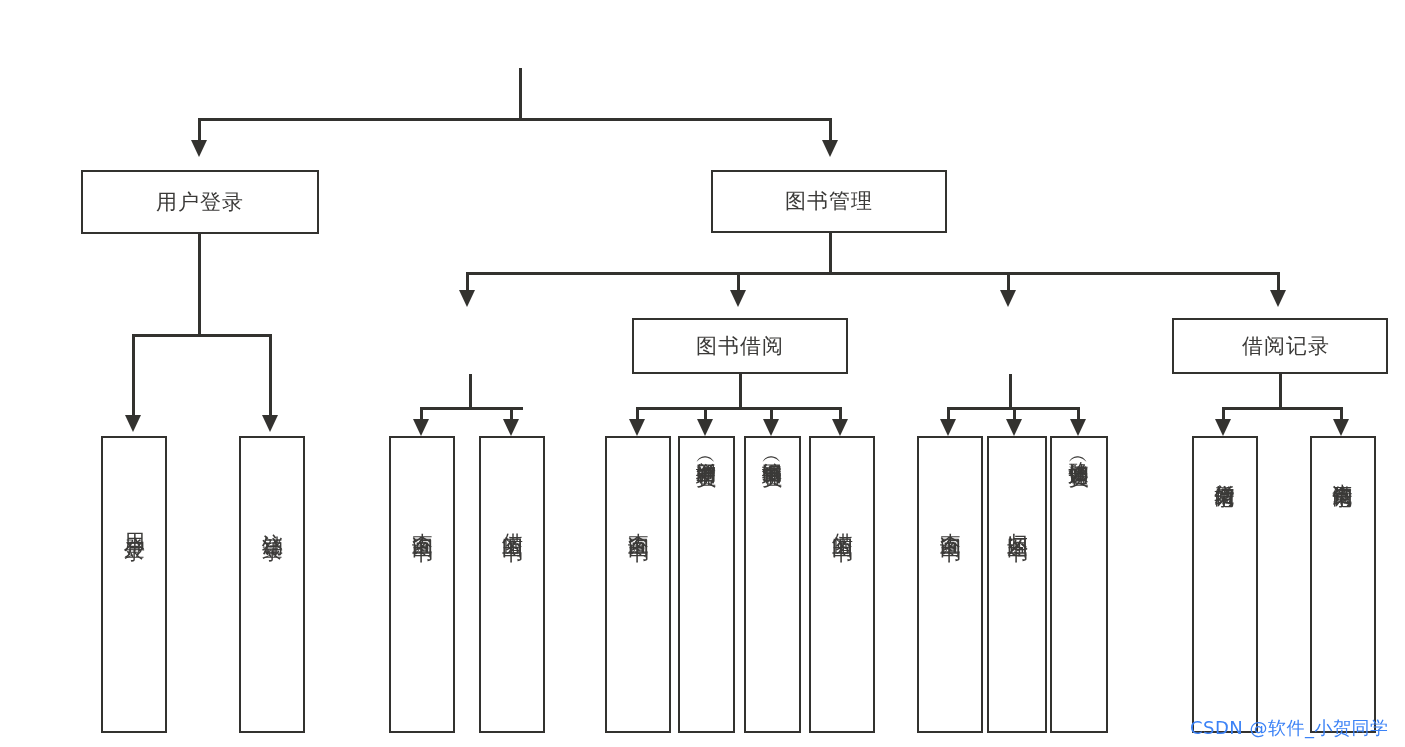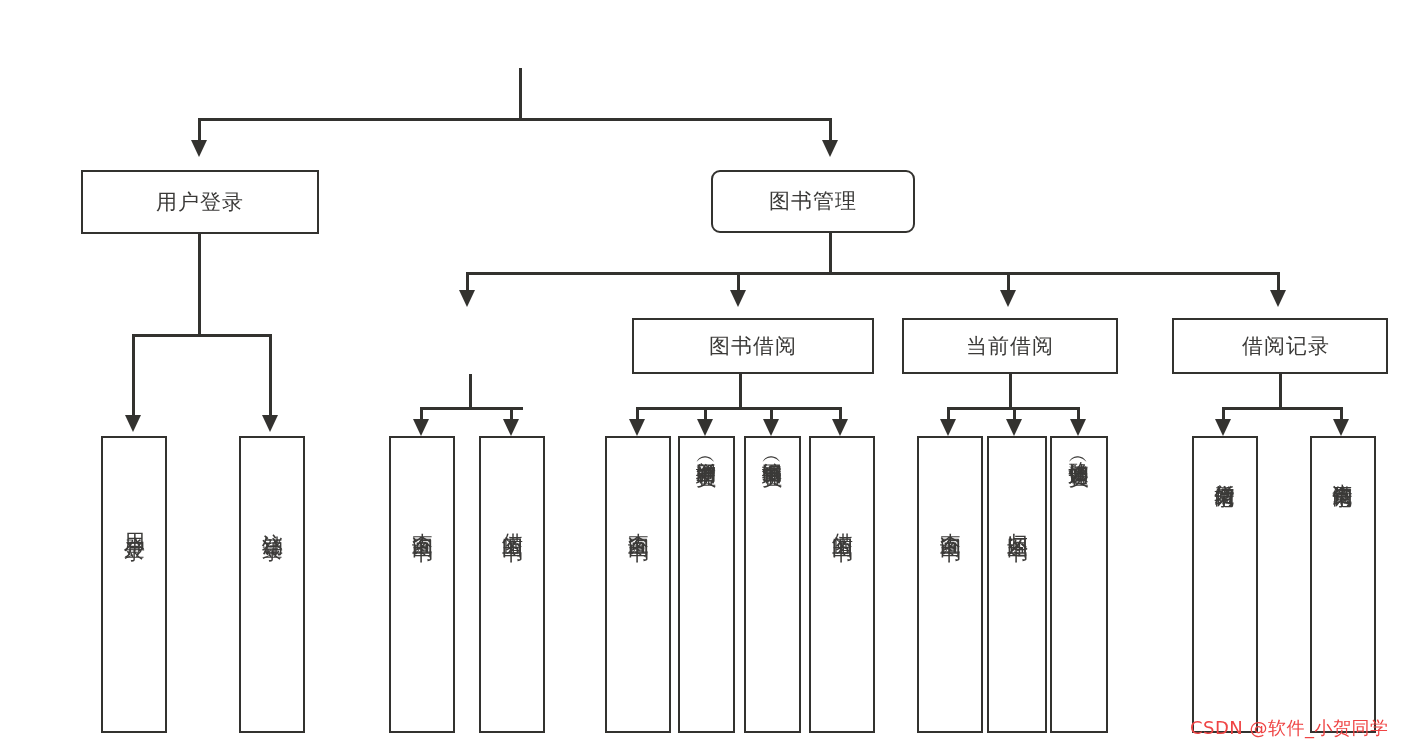--- a/index.html
+++ b/index.html
@@ -48,21 +48,21 @@
     position:absolute;
     width:0;height:0;
     border-left:8px solid transparent;
     border-right:8px solid transparent;
     border-top:17px solid #33322f;
   }
 
   .wm{
     position:absolute;
     font-size:18px;
-    color:#ef4444;
+    color:#3b82f6;
     white-space:nowrap;
     letter-spacing:0.5px;
   }
 </style>
 </head>
 <body>
 
 <div id="canvas">
 
 
@@ -73,21 +73,21 @@
   <div class="ln v" style="left:198px;top:118px;height:24px;"></div>
   <div class="arrow" style="left:191px;top:140px;"></div>
 
   <div class="ln v" style="left:829px;top:118px;height:24px;"></div>
   <div class="arrow" style="left:822px;top:140px;"></div>
 
   <div class="node" style="left:81px;top:170px;width:238px;height:64px;">
     <span class="label">用户登录</span>
   </div>
 
-  <div class="node" style="left:711px;top:170px;width:204px;height:63px;border-radius:9px;">
+  <div class="node" style="left:711px;top:170px;width:236px;height:63px;">
     <span class="label">图书管理</span>
   </div>
 
   <div class="ln v" style="left:198px;top:234px;height:100px;"></div>
   <div class="ln h" style="left:132px;top:334px;width:139px;"></div>
   <div class="ln v" style="left:132px;top:334px;height:84px;"></div>
   <div class="arrow" style="left:125px;top:415px;"></div>
   <div class="ln v" style="left:269px;top:334px;height:84px;"></div>
   <div class="arrow" style="left:262px;top:415px;"></div>
 
@@ -95,25 +95,22 @@
   <div class="ln h" style="left:466px;top:272px;width:814px;"></div>
   <div class="ln v" style="left:466px;top:272px;height:20px;"></div>
   <div class="arrow" style="left:459px;top:290px;"></div>
   <div class="ln v" style="left:737px;top:272px;height:20px;"></div>
   <div class="arrow" style="left:730px;top:290px;"></div>
   <div class="ln v" style="left:1007px;top:272px;height:20px;"></div>
   <div class="arrow" style="left:1000px;top:290px;"></div>
   <div class="ln v" style="left:1277px;top:272px;height:20px;"></div>
   <div class="arrow" style="left:1270px;top:290px;"></div>
 
-  <div class="node" style="left:632px;top:318px;width:242px;height:56px;">
+  <div class="node" style="left:632px;top:318px;width:216px;height:56px;">
     <span class="label">图书借阅</span>
-  </div>
-  <div class="node" style="left:902px;top:318px;width:216px;height:56px;">
-    <span class="label">当前借阅</span>
   </div>
   <div class="node" style="left:1172px;top:318px;width:216px;height:56px;padding-left:12px;">
     <span class="label">借阅记录</span>
   </div>
 
   <div class="ln v" style="left:469px;top:374px;height:36px;"></div>
   <div class="ln h" style="left:420px;top:407px;width:103px;"></div>
   <div class="ln v" style="left:420px;top:407px;height:14px;"></div>
   <div class="arrow" style="left:413px;top:419px;"></div>
   <div class="ln v" style="left:510px;top:407px;height:14px;"></div>

